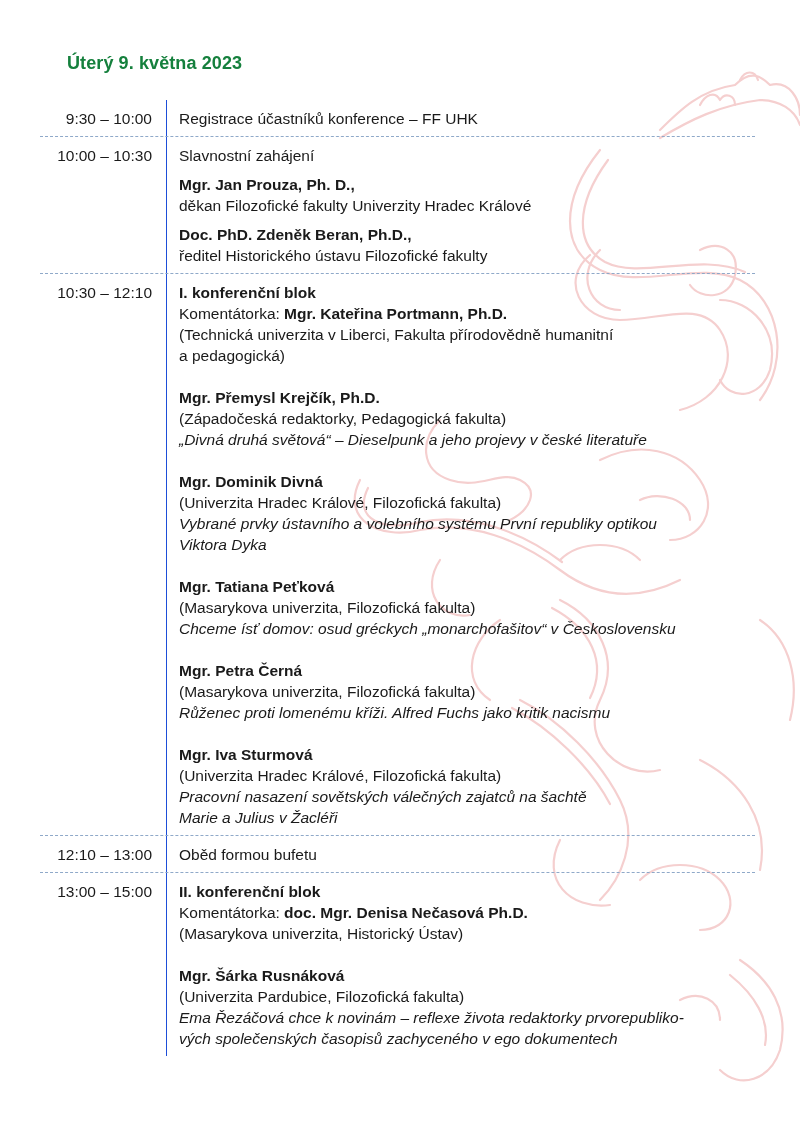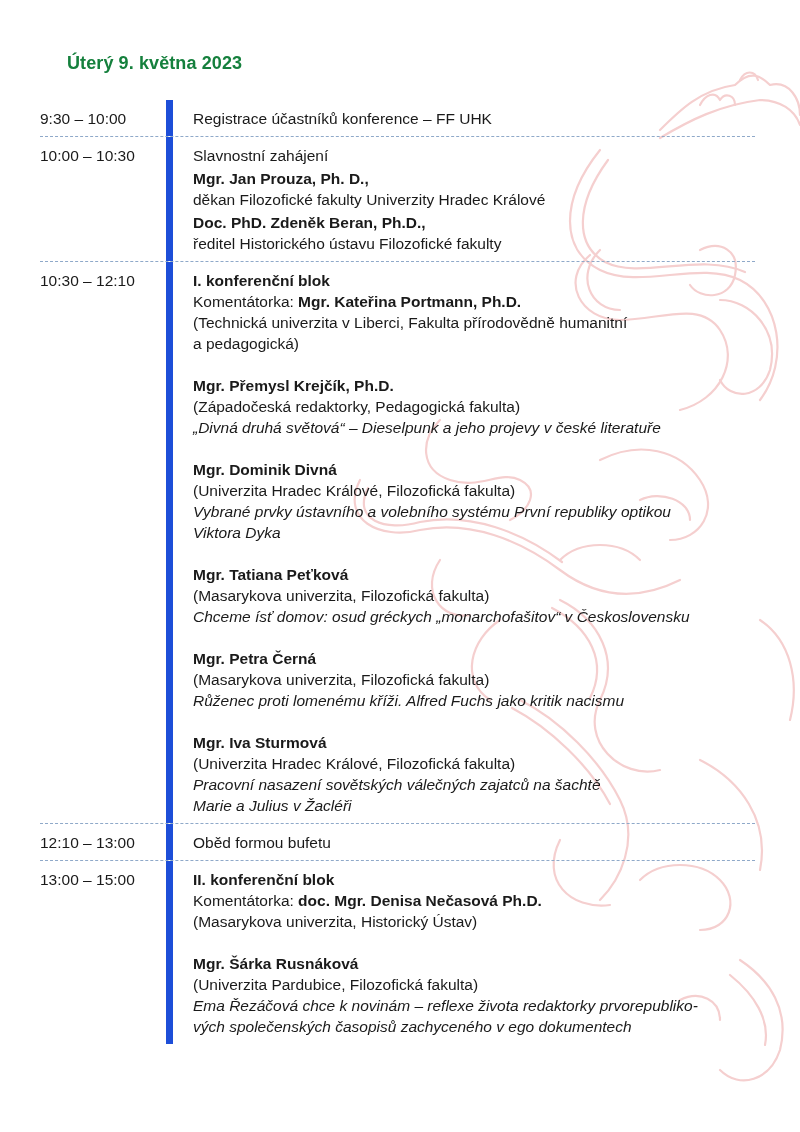--- a/index.html
+++ b/index.html
@@ -12,33 +12,33 @@
     .bg-decor { position: absolute; left: 0; top: 0; width: 800px; height: 1132px; pointer-events: none; z-index: 0; }
     .page { position: absolute; left: 0; top: 0; width: 800px; z-index: 1; }
     .day-title {
       position: absolute; left: 67px; top: 53px;
       font-size: 18px; font-weight: bold; color: #15803d; letter-spacing: 0.1px;
     }
     .schedule { position: absolute; left: 40px; top: 100px; width: 715px; }
     .row { display: flex; position: relative; }
     .row.sep { border-top: 1px dashed #8fa9c9; }
     .time {
-      width: 112px; flex: 0 0 112px; text-align: left; padding-right: 14px;
+      width: 112px; flex: 0 0 112px; text-align: right; padding-right: 14px;
       font-size: 15.5px; line-height: 21px; padding-top: 8px; white-space: nowrap;
     }
     .content {
-      border-left: 7px solid #1d4ed8; padding-left: 20px; padding-top: 8px; padding-bottom: 7px;
+      border-left: 1px solid #1d4ed8; padding-left: 12px; padding-top: 8px; padding-bottom: 7px;
       font-size: 15.5px; line-height: 21px; flex: 1;
     }
     .line { display: block; white-space: nowrap; }
     .bold { font-weight: bold; }
     .ital { font-style: italic; }
     .gap { height: 21px; }
     .nm { font-weight: bold; }
-    .pad-top-small { margin-top: 2px; }
+    .pad-top-small { margin-top: 8px; }
   </style>
 </head>
 <body>
 
 <svg class="bg-decor" viewBox="0 0 800 1132" xmlns="http://www.w3.org/2000/svg">
   <g fill="none" stroke="#f5cfcf" stroke-width="2.2" stroke-linecap="round" stroke-linejoin="round">
 
     <path d="M660 130 C680 110 700 90 735 85 C750 70 760 75 770 85 C790 80 800 100 800 115"></path>
     <path d="M660 138 C690 120 720 105 760 100 C780 100 795 110 800 125"></path>
     <path d="M700 105 C705 95 715 90 720 100 C725 92 735 95 735 105"></path>

